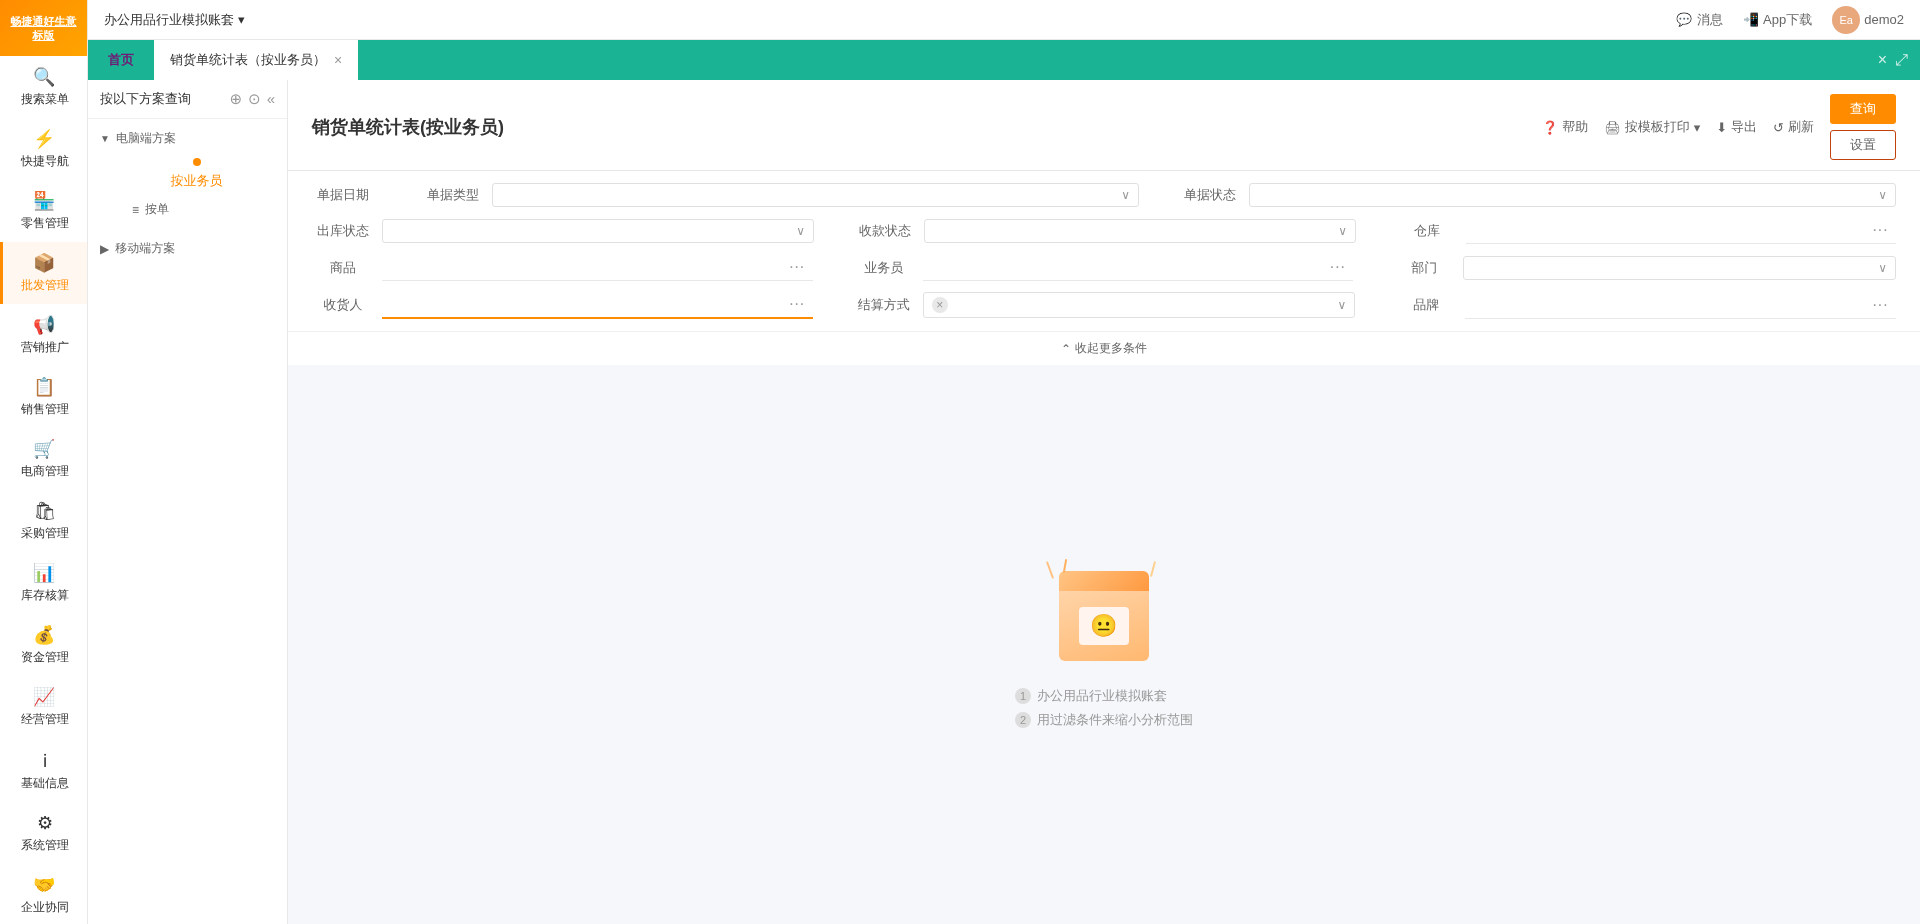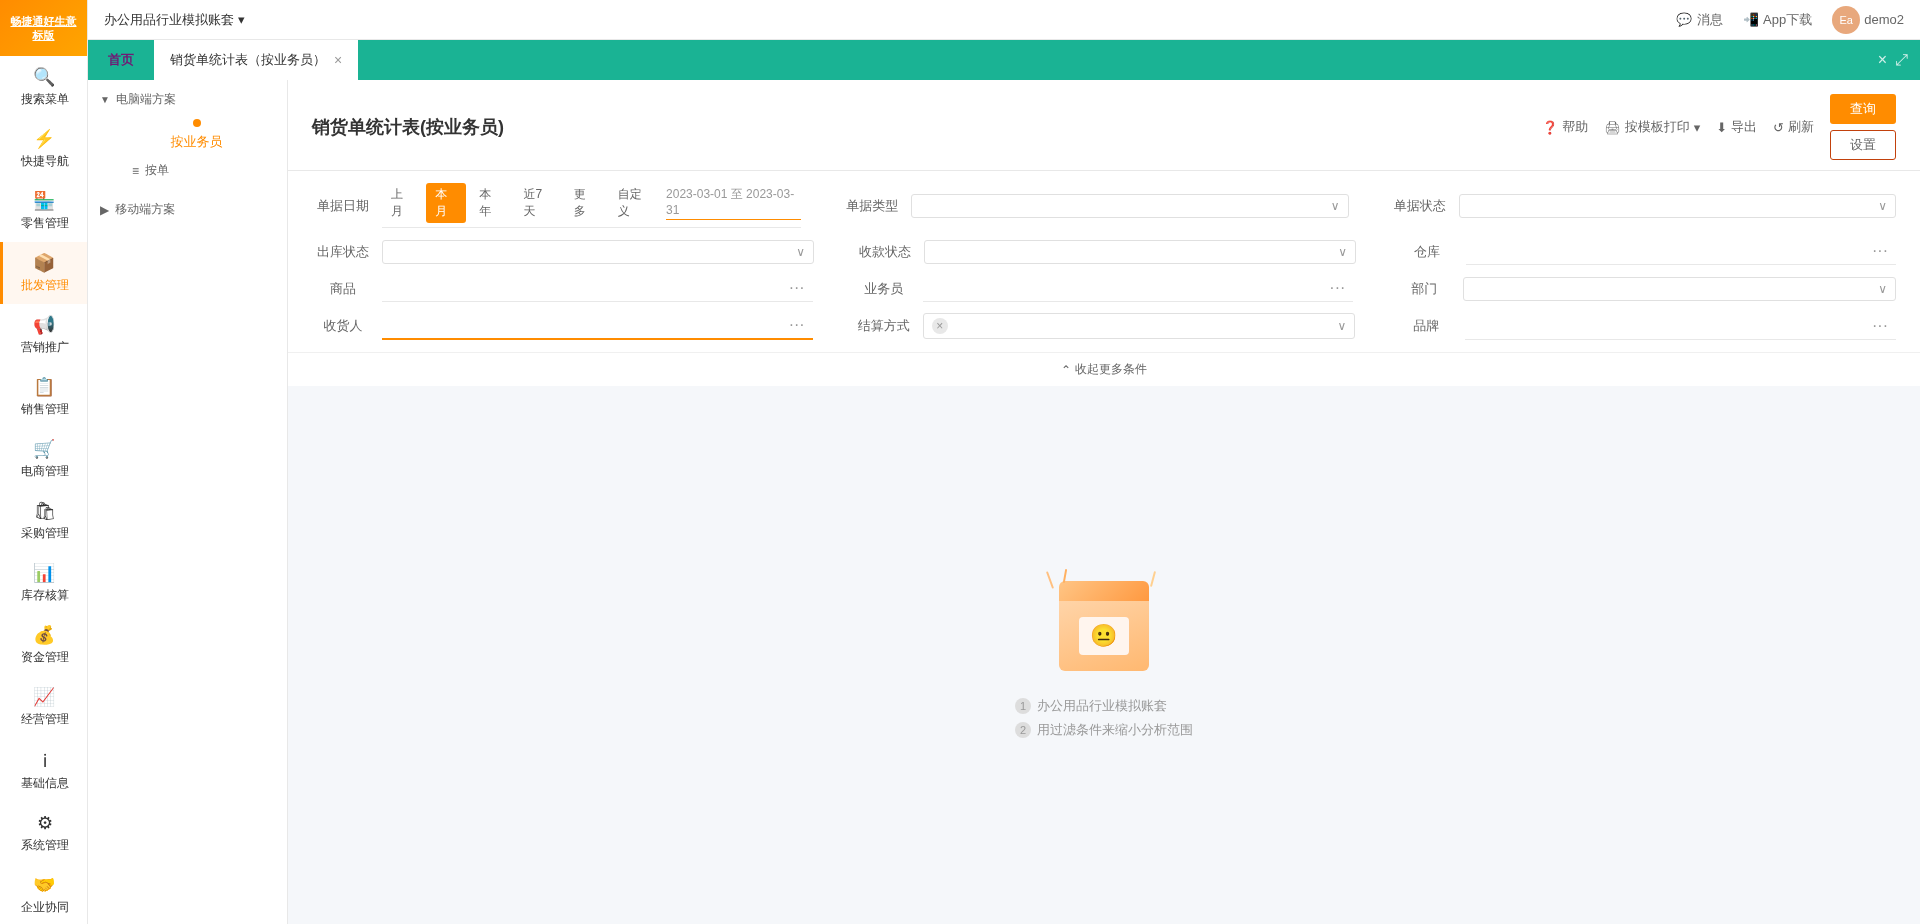--- a/index.html
+++ b/index.html
@@ -383,20 +383,28 @@
     </div>
     <div class="tab-bar-actions">
       <span class="tab-bar-btn">×</span>
       <span class="tab-bar-btn">⤢</span>
     </div>
   </div>
 
   <div class="page-content">
 
     <div class="left-panel">
+      <div class="left-panel-header">
+        <span>按以下方案查询</span>
+        <div class="left-panel-header-icons">
+          <span>⊕</span>
+          <span>⊙</span>
+          <span>«</span>
+        </div>
+      </div>
       <div class="scheme-group">
         <div class="scheme-group-header">
           <span class="arrow">▼</span>
           <span>电脑端方案</span>
         </div>
         <div class="scheme-item active">
           <div class="dot"></div>
           <span>按业务员</span>
         </div>
         <div class="sub-scheme-item">
@@ -438,31 +446,20 @@
             <button class="query-btn">查询</button>
             <button class="settings-btn">设置</button>
           </div>
         </div>
       </div>
 
       <div class="filter-area">
 
         <div class="filter-row">
           <span class="filter-label">单据日期</span>
-          <div style="flex:1; display:flex; align-items:center; gap:6px; border-bottom:1px solid #e8e8e8; padding-bottom:4px;">
-            <div class="date-tabs">
-              <span class="date-tab">上月</span>
-              <span class="date-tab active">本月</span>
-              <span class="date-tab">本年</span>
-              <span class="date-tab">近7天</span>
-              <span class="date-tab">更多</span>
-              <span class="date-tab">自定义</span>
-            </div>
-            <span class="date-range">2023-03-01 至 2023-03-31</span>
-          </div>
           <span style="width:40px;"></span>
           <span class="filter-label">单据类型</span>
           <div style="flex:1; display:flex; align-items:center; border:1px solid #e0e0e0; border-radius:3px; padding:4px 8px; justify-content:space-between;">
             <span></span>
             <span class="filter-chevron">∨</span>
           </div>
           <span style="width:40px;"></span>
           <span class="filter-label">单据状态</span>
           <div style="flex:1; display:flex; align-items:center; border:1px solid #e0e0e0; border-radius:3px; padding:4px 8px; justify-content:space-between;">
             <span></span>

